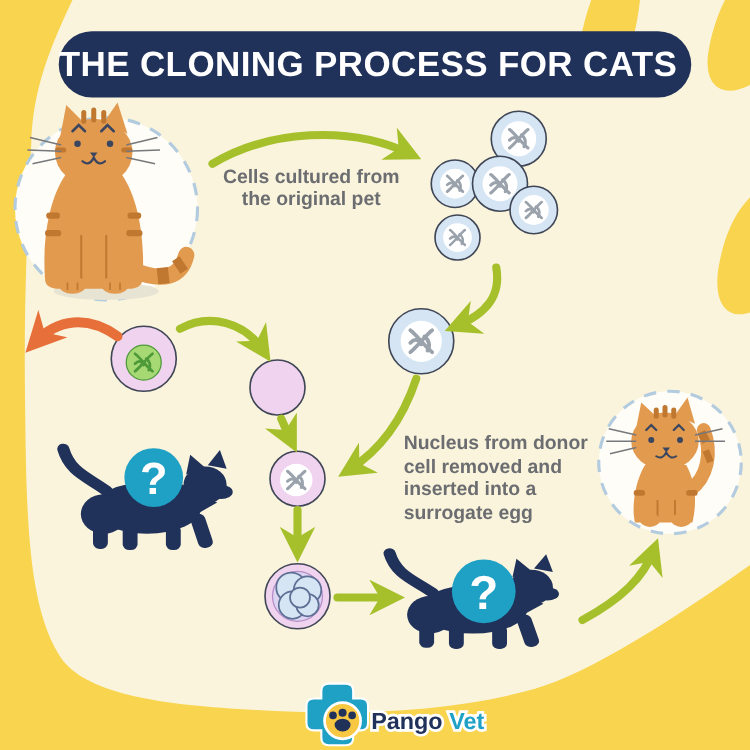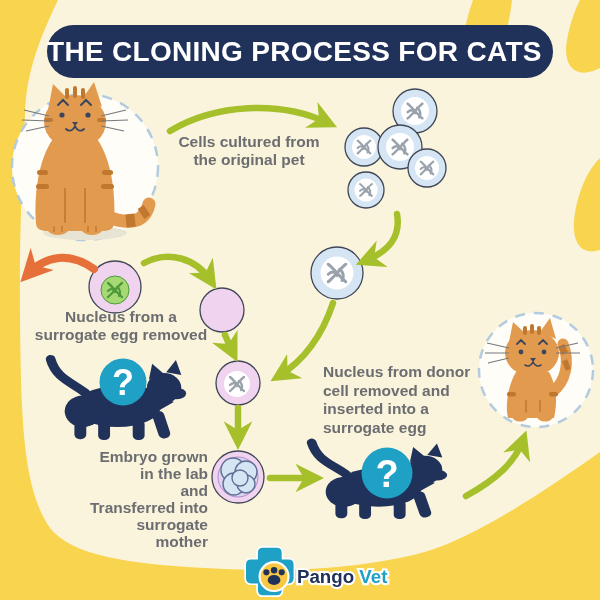--- a/index.html
+++ b/index.html
@@ -251,27 +251,19 @@
   </svg>
 
   <div class="title-bar">
     <span class="title-text">THE CLONING PROCESS FOR CATS</span>
   </div>
 
   <div class="lbl lbl-center" style="left:164px;top:133px;width:170px;text-align:center;">Cells cultured from
 the original pet</div>
 
 
-  <div class="lbl lbl-donor-ins" style="left:323px;top:346px;width:155px;margin-top:17px;">Nucleus from donor
+  <div class="lbl lbl-donor-ins" style="left:323px;top:346px;width:155px;">Nucleus from donor
 cell removed and
 inserted into a
 surrogate egg</div>
 
-  <div class="lbl lbl-center" style="left:21px;top:308px;width:200px;">Nucleus from a
-surrogate egg removed</div>
-
-  <div class="lbl lbl-right lbl-embryo" style="left:90px;top:448px;width:118px;">Embryo grown
-in the lab
-and
-Transferred into
-surrogate
-mother</div>
+
 </div>
 
 </body></html>

